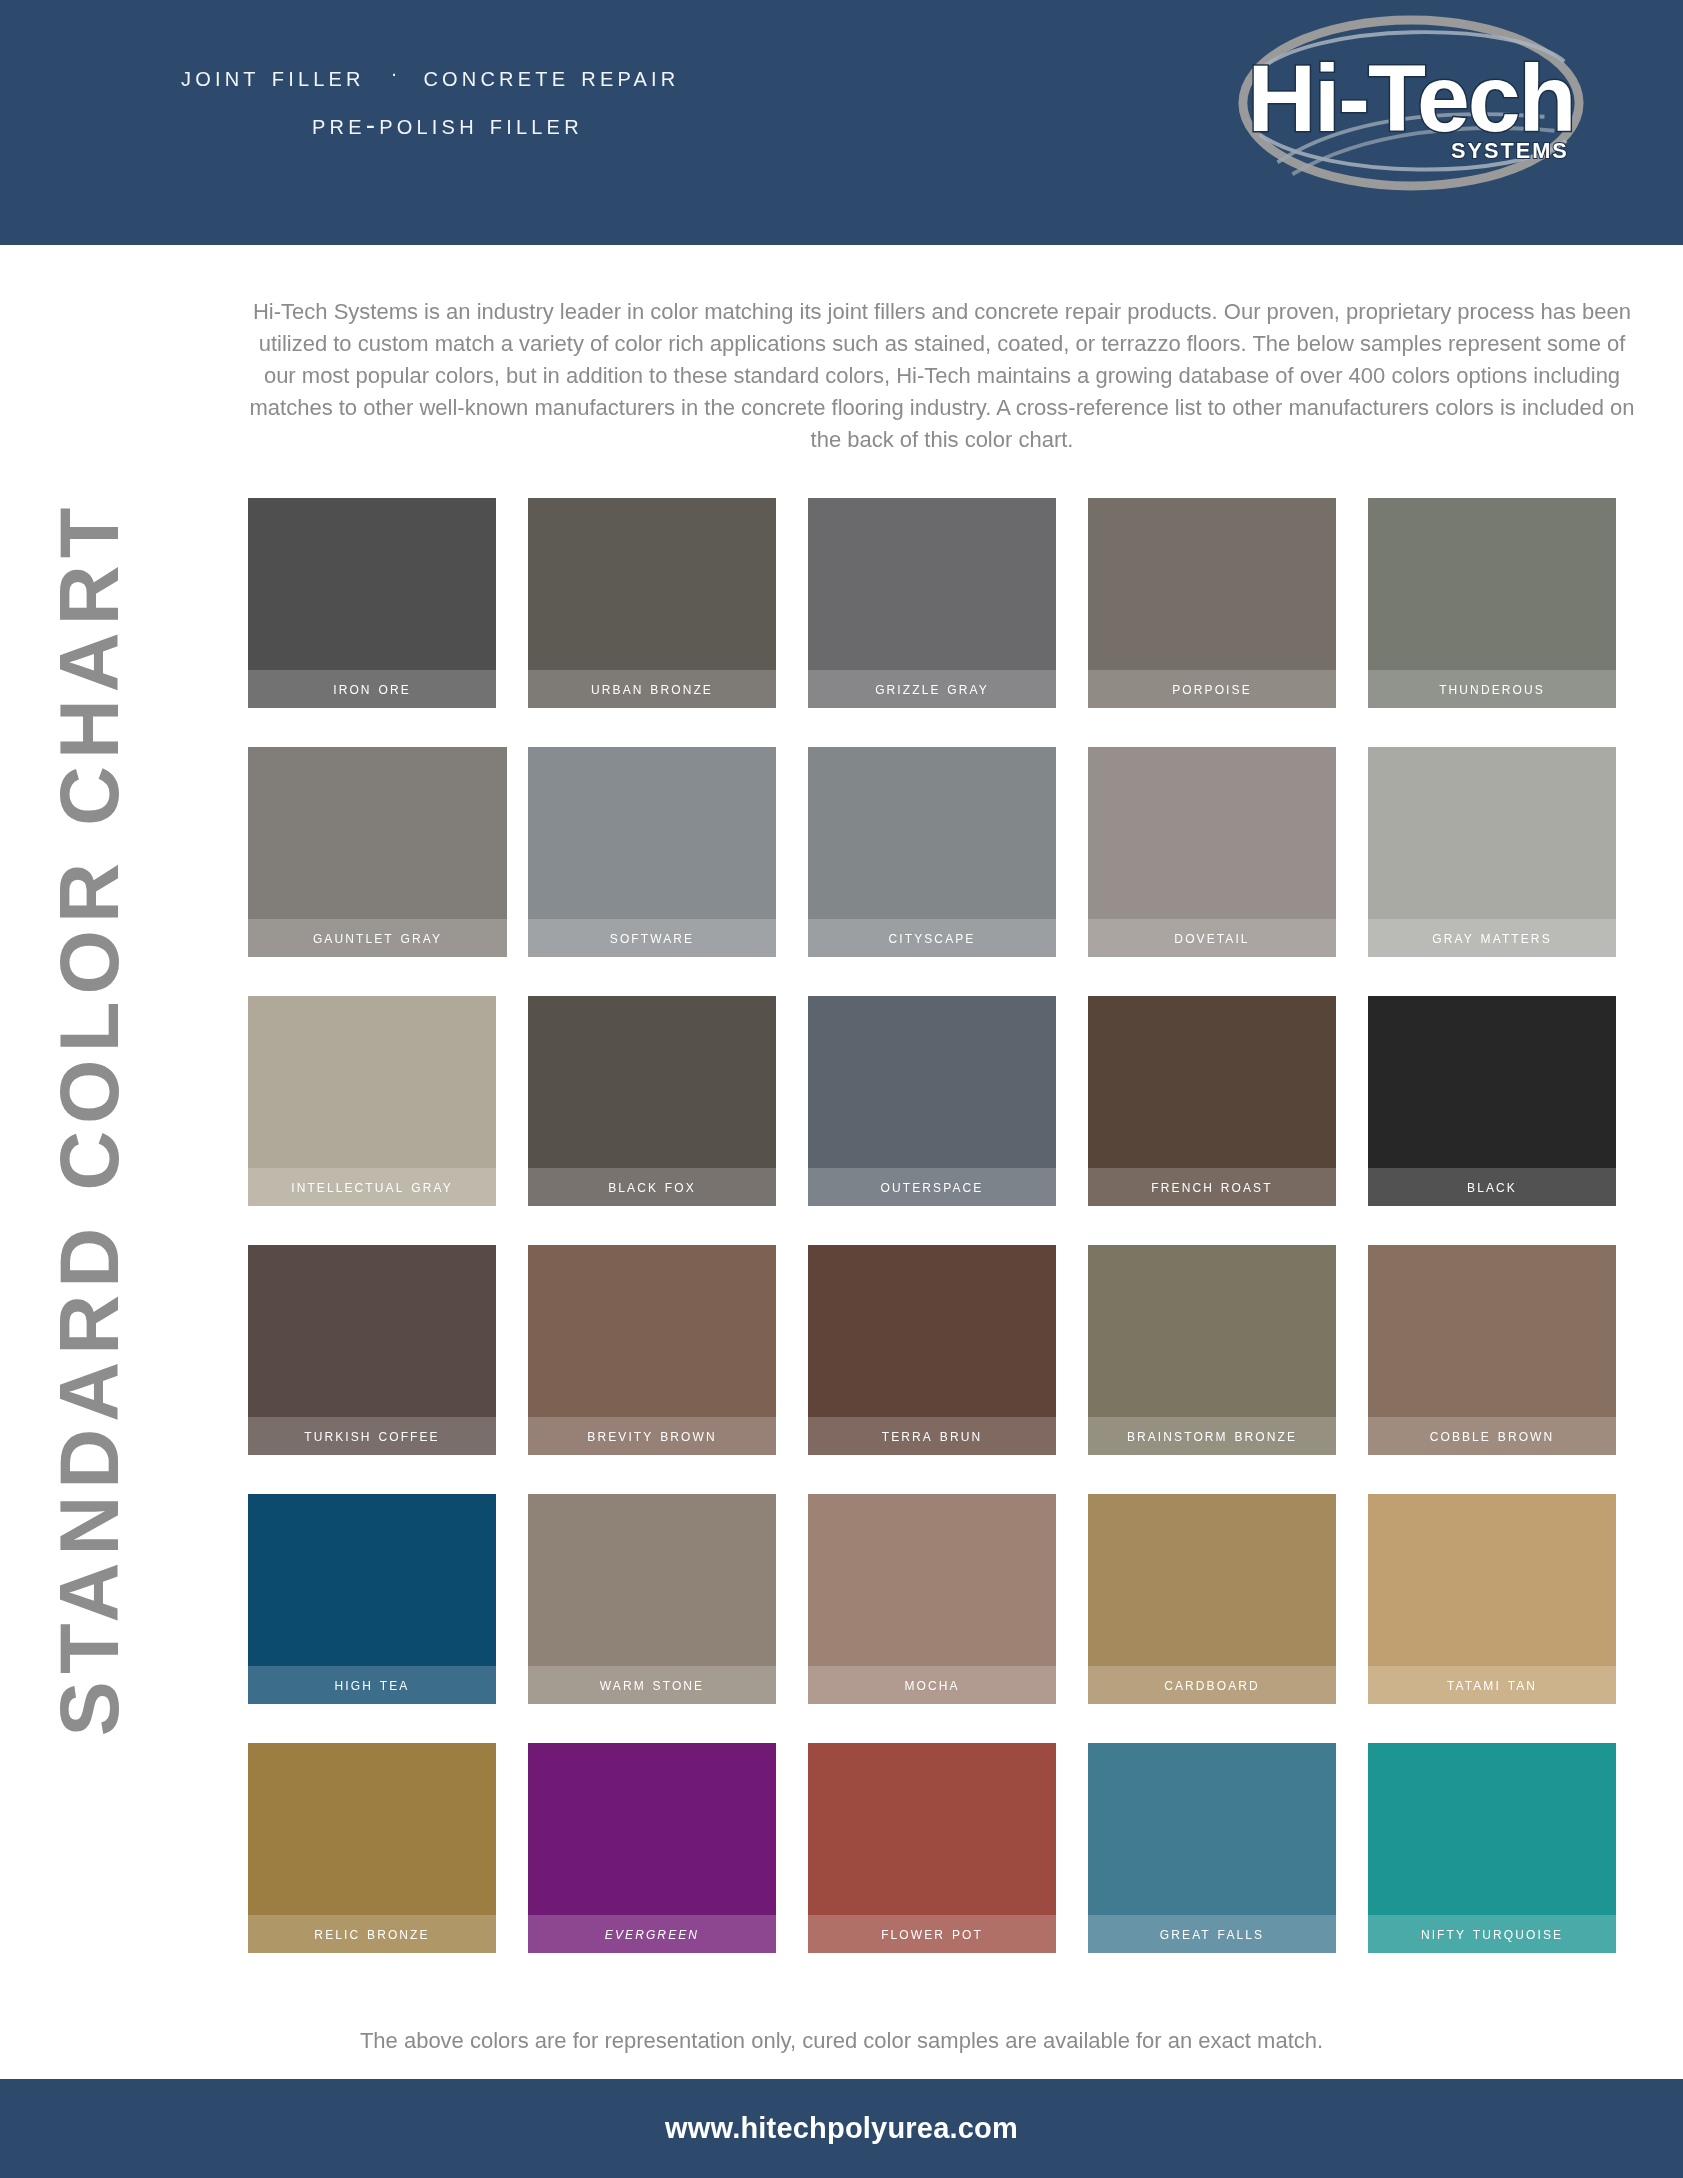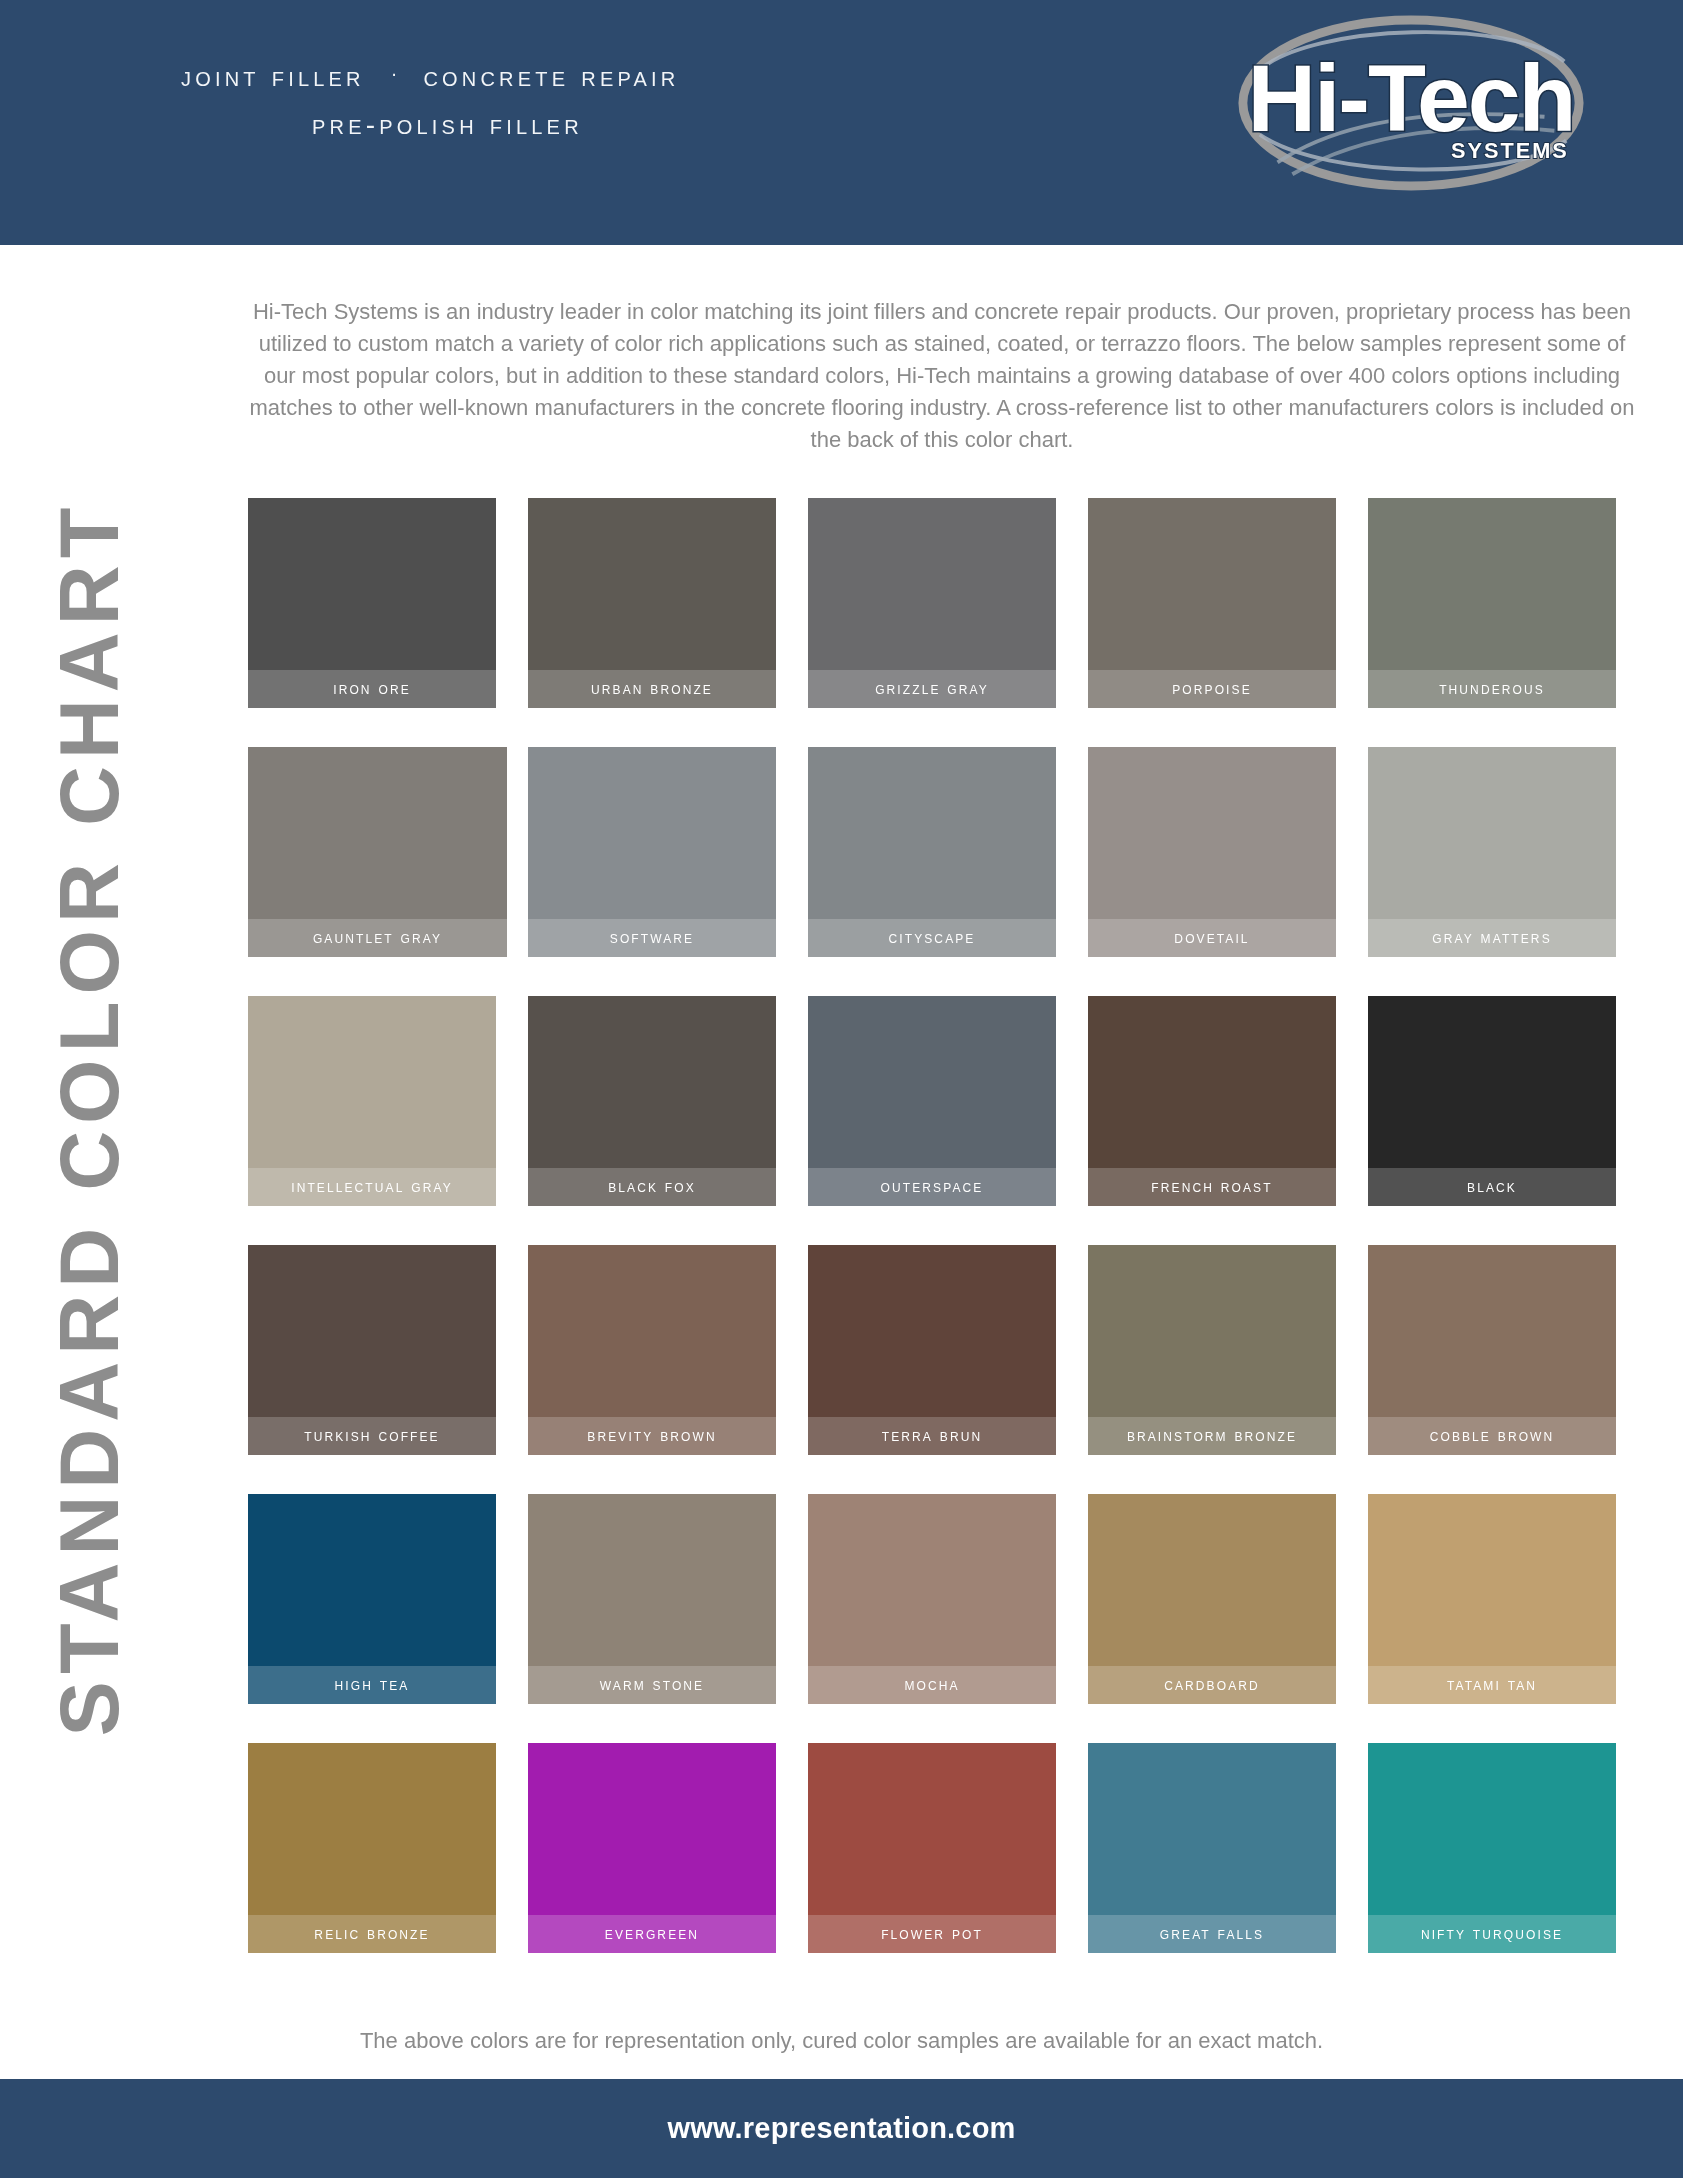--- a/index.html
+++ b/index.html
@@ -333,21 +333,21 @@
     <div class="swatch" style="background: rgb(192, 160, 112);">
       <div class="swatch-label-band">
         <span class="swatch-label">Tatami Tan</span>
       </div>
     </div>
     <div class="swatch" style="background: rgb(156, 126, 66);">
       <div class="swatch-label-band">
         <span class="swatch-label">Relic Bronze</span>
       </div>
     </div>
-    <div class="swatch" style="background: #a21caf;">
+    <div class="swatch" style="background: #701a75; font-style: italic;">
       <div class="swatch-label-band">
         <span class="swatch-label">Evergreen</span>
       </div>
     </div>
     <div class="swatch" style="background: rgb(157, 75, 65);">
       <div class="swatch-label-band">
         <span class="swatch-label">Flower Pot</span>
       </div>
     </div>
     <div class="swatch" style="background: rgb(65, 123, 145);">
@@ -358,15 +358,15 @@
     <div class="swatch" style="background: rgb(29, 149, 146);">
       <div class="swatch-label-band">
         <span class="swatch-label">Nifty Turquoise</span>
       </div>
     </div>
   </div>
 
 <div id="disclaimer">The above colors are for representation only, cured color samples are available for an exact match.</div>
 
 <div id="footer-bar">
-  <span id="footer-url">www.representation.com</span>
+  <span id="footer-url">www.hitechpolyurea.com</span>
 </div>
 
 
 </body></html>

